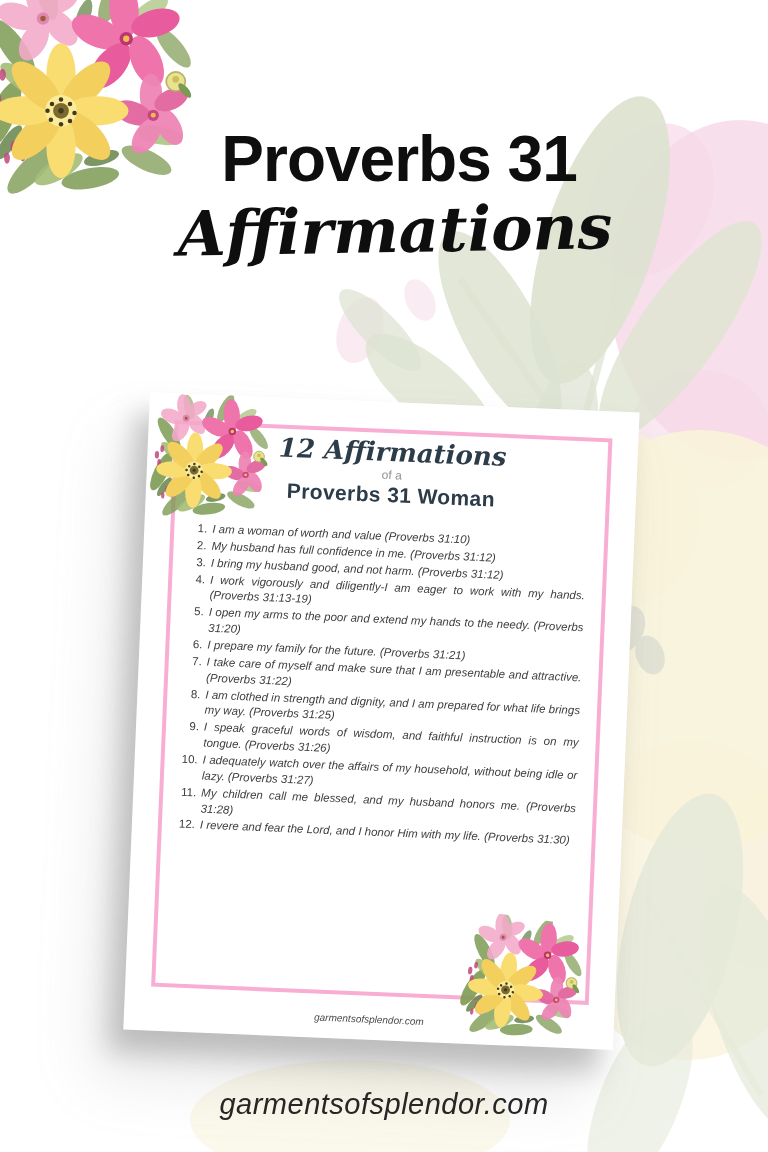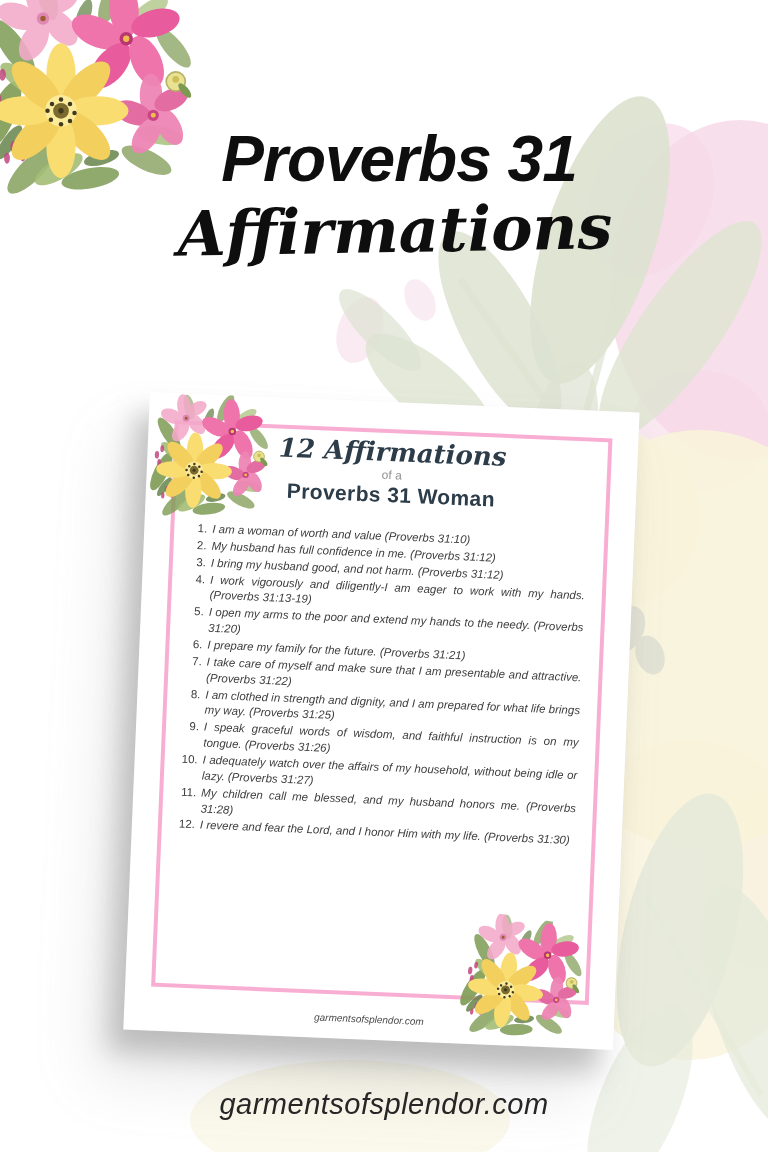--- a/index.html
+++ b/index.html
@@ -13,21 +13,21 @@
   
   .bg-art{position:absolute;inset:0;width:768px;height:1152px;pointer-events:none;}
 
   
   .bouquet-page{position:absolute;left:-20px;top:-22px;width:225px;height:225px;}
 
   
   .title-block{position:absolute;top:126px;left:0;width:768px;text-align:center;}
   .title-main{
     font-family:"Liberation Sans",sans-serif;
-    font-weight:bold;font-style:italic;
+    font-weight:bold;
     font-size:64px;line-height:1.05;color:#0e0e0e;
     margin-left:30px;letter-spacing:-1px;
   }
   .title-script{
     font-family:"DejaVu Serif",serif;
     font-weight:bold;font-style:italic;
     font-size:62px;line-height:1.1;color:#0e0e0e;
     margin-left:22px;margin-top:4px;transform:rotate(-1deg);
   }
 

